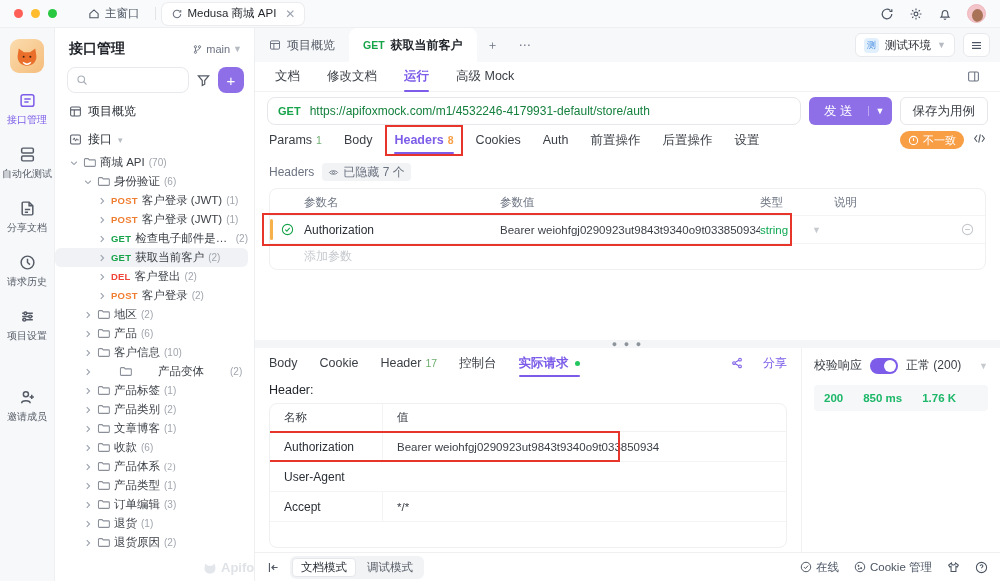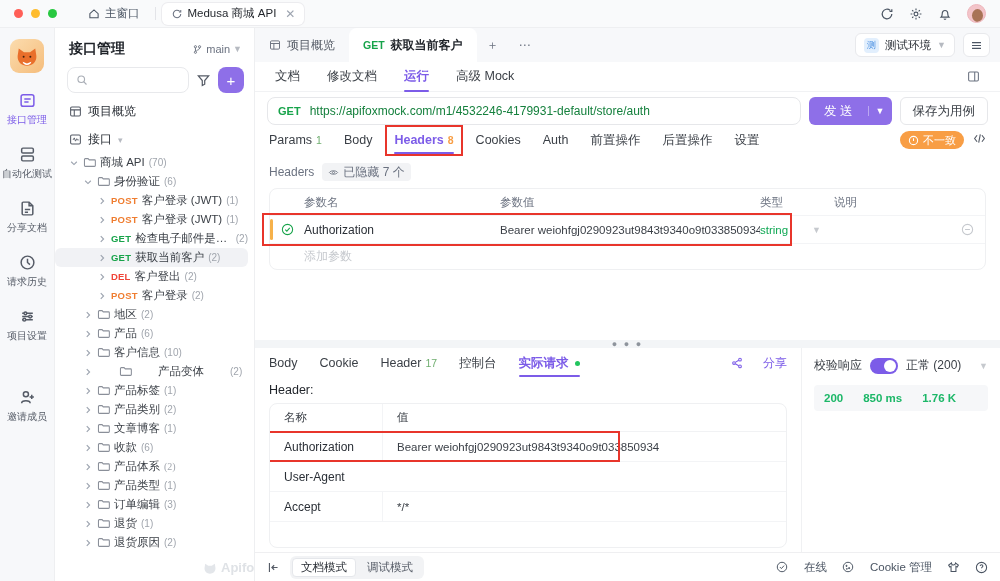--- a/index.html
+++ b/index.html
@@ -131,21 +131,21 @@
   .switch::after { content:''; position:absolute; right:2px; top:2px; width:12px; height:12px; border-radius:50%; background:#fff; }
   .vchev { margin-left:auto; color:#c6c9ce; font-size:9px; }
   .metrics { height:26px; background:#f6f7f9; border-radius:4px; display:flex; align-items:center; gap:20px; padding:0 10px; font-size:11.5px; font-weight:600; color:#1cb768; }
 
   
   .statusbar { height:29px; flex:0 0 29px; border-top:1px solid #efeff1; background:#fff; display:flex; align-items:center; gap:10px; padding:0 12px; font-size:11.5px; color:#4b5563; }
   .mode-seg { display:flex; background:#f2f3f5; border-radius:6px; padding:2px; gap:2px; }
   .mode { padding:2px 9px; border-radius:4px; color:#555b66; cursor:pointer; }
   .mode.active { background:#fff; border:1px solid #e5e7eb; color:#2a2f36; padding:1px 8px; }
   .sb-right { margin-left:auto; display:flex; align-items:center; gap:15px; }
-  .sb-item { display:flex; align-items:center; gap:16px; }
+  .sb-item { display:flex; align-items:center; gap:4px; }
 </style>
 </head>
 <body>
 
 <div class="app">
 
   <div class="titlebar">
     <div class="traffic">
       <span class="tdot r"></span>
       <span class="tdot y"></span>

